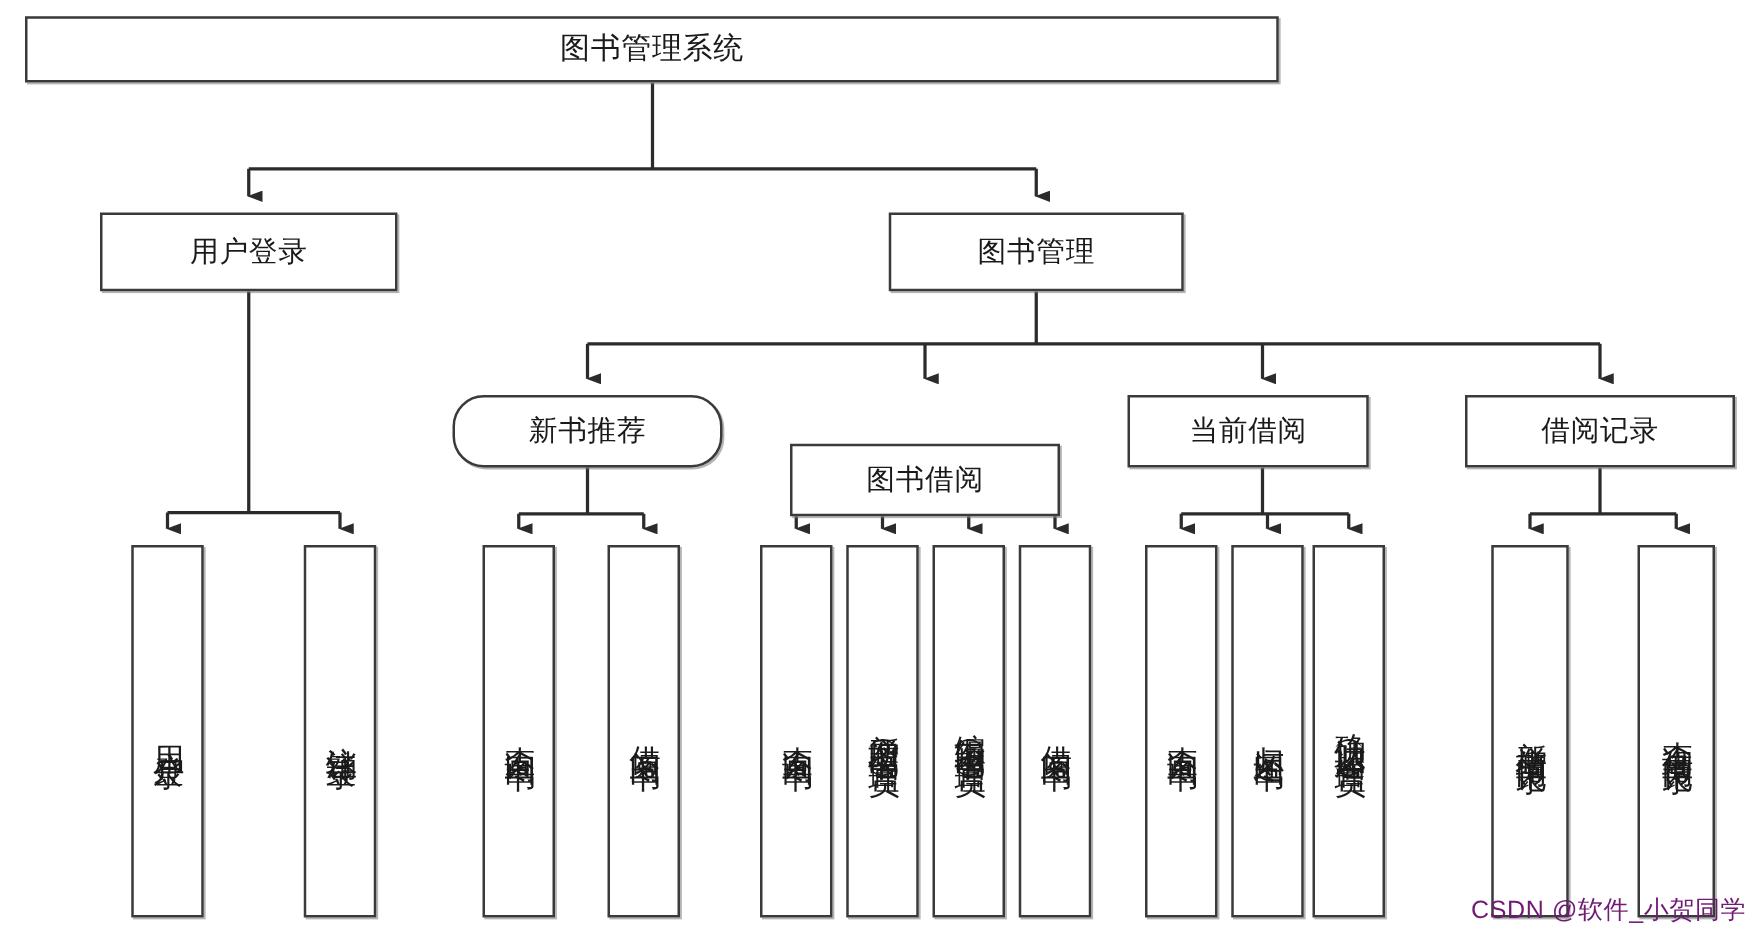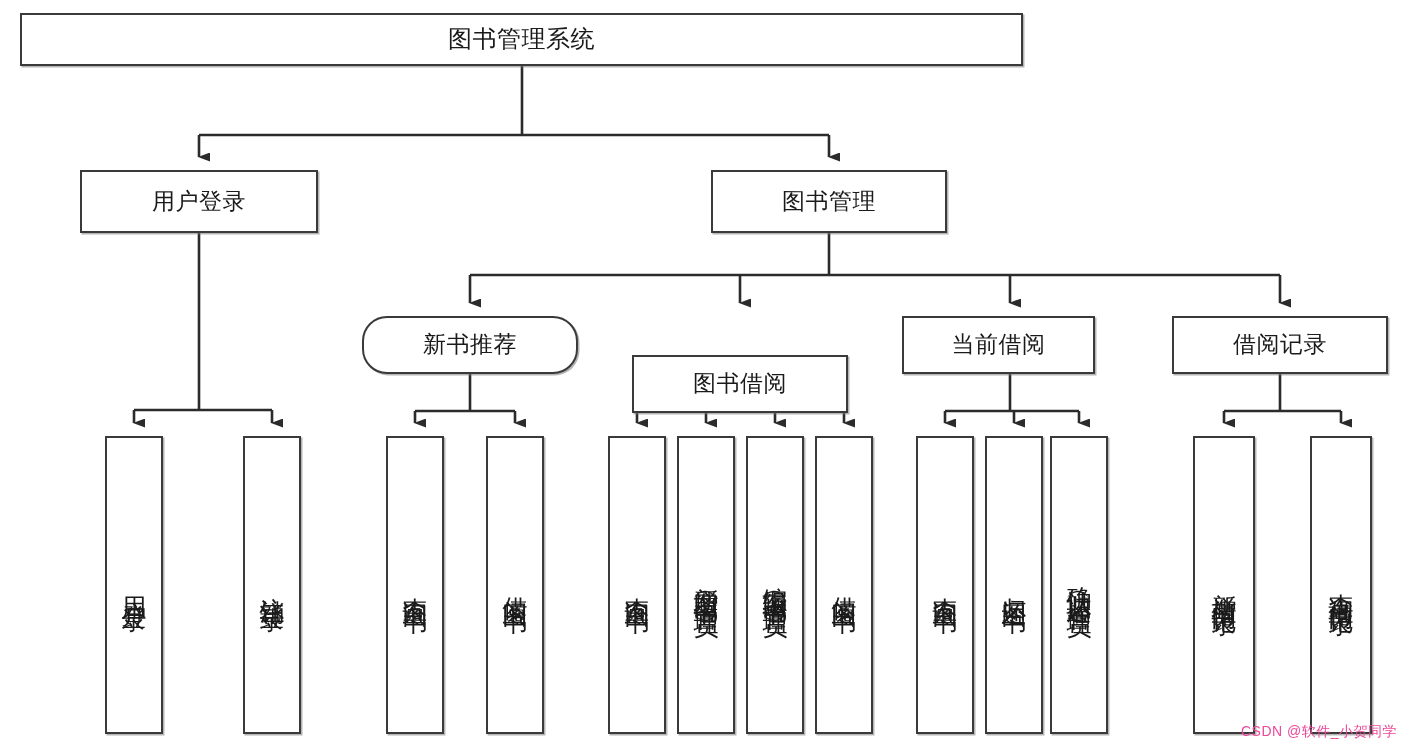--- a/index.html
+++ b/index.html
@@ -61,22 +61,22 @@
     font-size: 25px;
     line-height: 1.0;
     letter-spacing: 4px;
     text-align: center;
     max-height: 100%;
   }
   .watermark {
     position: absolute;
     right: 8px;
     bottom: 6px;
-    font-size: 14px;
-    color: #ec4899;
+    font-size: 20px;
+    color: #701a75;
     letter-spacing: 0.5px;
     user-select: none;
     white-space: nowrap;
   }
 </style>
 </head>
 <body>
 
 <div id="canvas">
 

